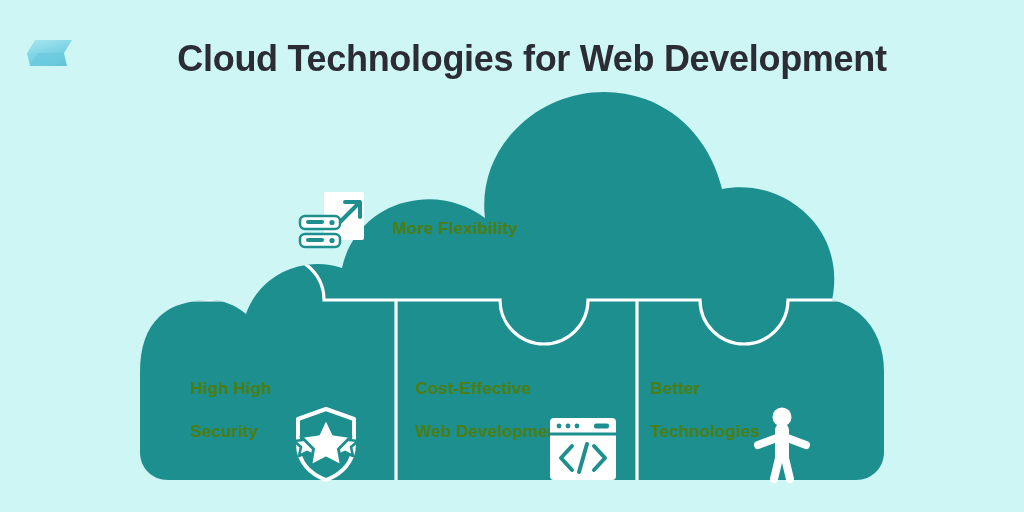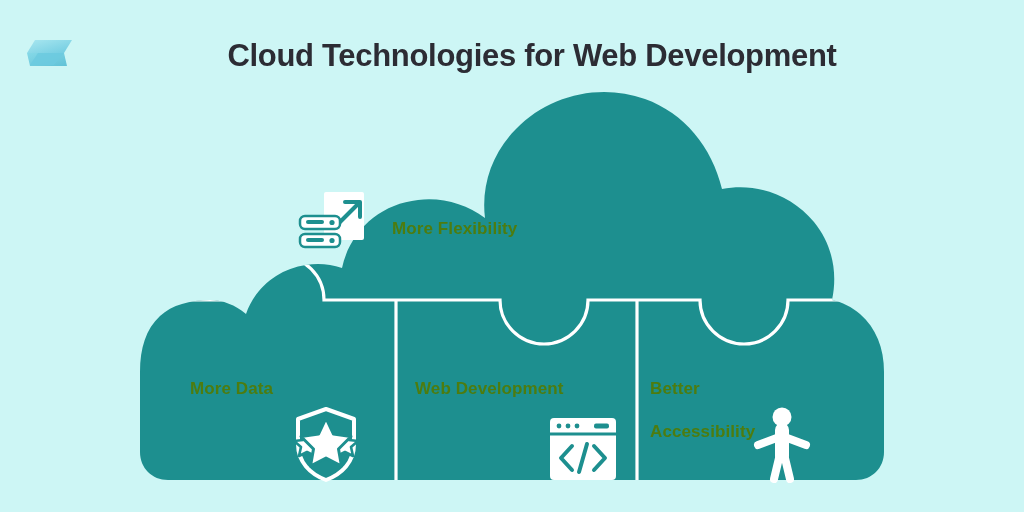--- a/index.html
+++ b/index.html
@@ -33,21 +33,21 @@
     height: 46px;
   }
 
   
   .page-title {
     position: absolute;
     left: 0;
     top: 38px;
     width: 1024px;
     text-align: center;
-    font-size: 31px;
+    font-size: 36px;
     font-weight: 700;
     letter-spacing: -0.3px;
     color: #2c2c34;
     padding-left: 40px;
     white-space: nowrap;
   }
 
   
   .cloud-stage {
     position: absolute;
@@ -196,57 +196,59 @@
       <circle cx="34" cy="32.5" r="2.6" fill="#1d8f8f"></circle>
       <circle cx="34" cy="50.5" r="2.6" fill="#1d8f8f"></circle>
     </svg>
   </div>
 
   <div class="panel-label label-flex">
     <div>More Flexibility</div>
   </div>
 
   <div class="panel-label label-sec">
-    <div>More Data</div>
+    <div>High High</div>
+    <div>Security</div>
   </div>
 
   <div class="icon-holder icon-shield">
     <svg viewBox="0 0 76 80" width="76" height="80">
 
       <path d="M 38 5 L 66 15 L 66 40 C 66 58 54 70 38 76 C 22 70 10 58 10 40 L 10 15 Z" fill="none" stroke="#ffffff" stroke-width="4" stroke-linejoin="round"></path>
 
       <path d="M 15 36 L 19 28 L 23 36 L 32 37 L 25 43 L 27 52 L 19 48 L 11 52 L 13 43 L 6 37 Z" fill="#ffffff" stroke="#1d8f8f" stroke-width="2.6" stroke-linejoin="round"></path>
 
       <path d="M 53 36 L 57 28 L 61 36 L 70 37 L 63 43 L 65 52 L 57 48 L 49 52 L 51 43 L 44 37 Z" fill="#ffffff" stroke="#1d8f8f" stroke-width="2.6" stroke-linejoin="round"></path>
 
       <path d="M 38 14 L 45.5 30 L 63 32.5 L 50.5 45 L 53.5 62 L 38 54 L 22.5 62 L 25.5 45 L 13 32.5 L 30.5 30 Z" fill="#ffffff" stroke="#1d8f8f" stroke-width="3" stroke-linejoin="round"></path>
     </svg>
   </div>
 
   <div class="panel-label label-cost">
+    <div>Cost-Effective</div>
     <div>Web Development</div>
   </div>
 
   <div class="icon-holder icon-code">
     <svg viewBox="0 0 70 66" width="70" height="66">
       <rect x="2" y="2" width="66" height="62" rx="4" fill="#ffffff"></rect>
       <line x1="2" y1="18" x2="68" y2="18" stroke="#1d8f8f" stroke-width="3"></line>
       <circle cx="11" cy="10" r="2.4" fill="#1d8f8f"></circle>
       <circle cx="20" cy="10" r="2.4" fill="#1d8f8f"></circle>
       <circle cx="29" cy="10" r="2.4" fill="#1d8f8f"></circle>
       <rect x="46" y="7.5" width="15" height="5" rx="2" fill="#1d8f8f"></rect>
       <path d="M 24 30 L 13 42 L 24 54" stroke="#1d8f8f" stroke-width="4" fill="none" stroke-linecap="round" stroke-linejoin="round"></path>
       <path d="M 46 30 L 57 42 L 46 54" stroke="#1d8f8f" stroke-width="4" fill="none" stroke-linecap="round" stroke-linejoin="round"></path>
       <path d="M 39 28 L 31 56" stroke="#1d8f8f" stroke-width="4" fill="none" stroke-linecap="round"></path>
     </svg>
   </div>
 
   <div class="panel-label label-access">
     <div>Better</div>
-    <div>Accessibility</div>
+    <div>Technologies</div>
   </div>
 
   <div class="icon-holder icon-access">
     <svg viewBox="0 0 60 78" width="60" height="78">
       <circle cx="30" cy="11" r="9.5" fill="#ffffff"></circle>
 
       <path d="M 30 30 L 6 39" stroke="#ffffff" stroke-width="8" stroke-linecap="round"></path>
       <path d="M 30 30 L 54 39" stroke="#ffffff" stroke-width="8" stroke-linecap="round"></path>
 
       <path d="M 30 24 L 30 50" stroke="#ffffff" stroke-width="14" stroke-linecap="round"></path>

